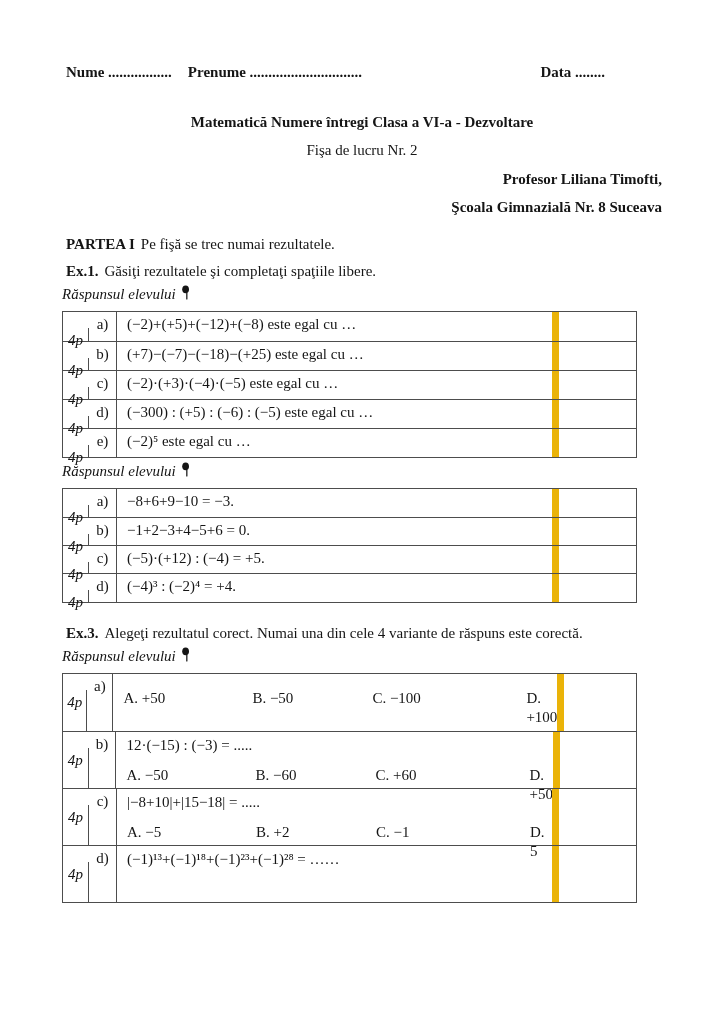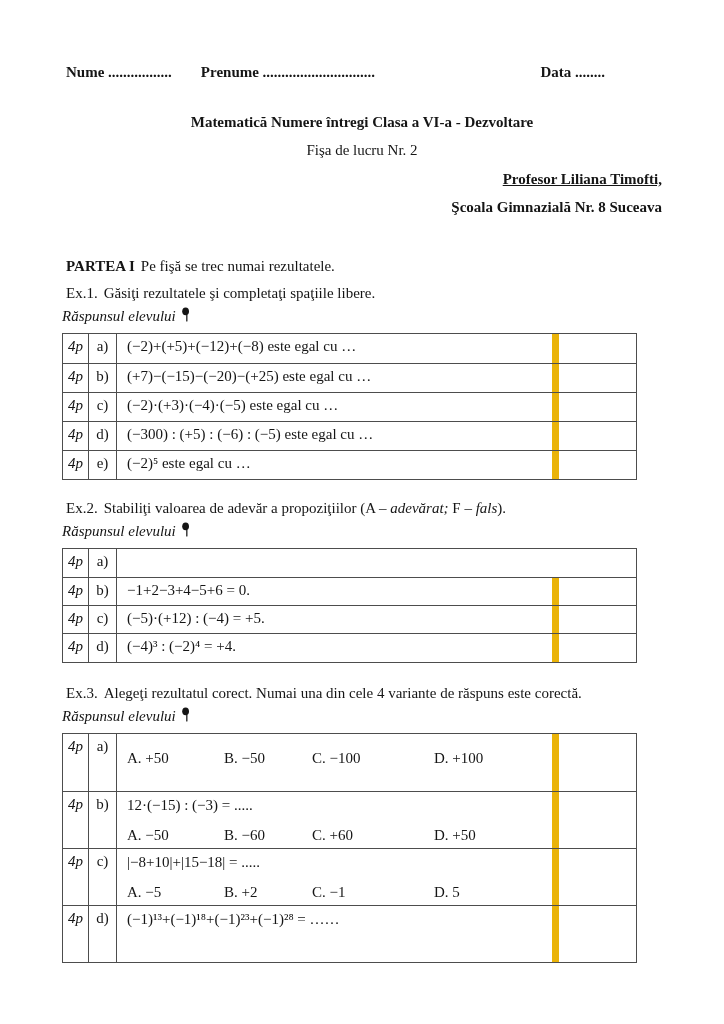--- a/index.html
+++ b/index.html
@@ -7,61 +7,61 @@
     position:relative;
     width:724px; height:1024px;
     background:#ffffff;
     box-sizing:border-box;
     padding:63px 62px 0 62px;
     font-family:"Liberation Serif","DejaVu Serif",serif;
     font-size:15px;
     color:#151515;
     overflow:hidden;
   }
-  .hline1 { display:flex; font-weight:bold; margin-left:4px; line-height:18px;gap:13px; }
+  .hline1 { display:flex; font-weight:bold; margin-left:4px; line-height:18px; }
   .prenume { margin-left:16px; }
   .data { margin-left:auto; margin-right:57px; }
   .title    { text-align:center; font-weight:bold; margin-top:32px; line-height:19px; }
   .subtitle { text-align:center; font-weight:normal; margin-top:9px;  line-height:19px; }
-  .professor{ text-align:right;  font-weight:bold; margin-top:10px; line-height:19px;text-decoration:underline; }
+  .professor{ text-align:right;  font-weight:bold; margin-top:10px; line-height:19px; }
   .school   { text-align:right;  font-weight:bold; margin-top:9px;  line-height:19px; }
-  .partea { margin-top:40px; margin-left:4px; line-height:19px; }
+  .partea { margin-top:18px; margin-left:4px; line-height:19px; }
   .partea .lbl { font-weight:bold; margin-right:6px; }
   .exheading { margin-left:4px; margin-top:8px; line-height:19px; }
-  .exheading .lbl { font-weight:normal; margin-right:6px; }
+  .exheading .lbl { font-weight:bold; margin-right:6px; }
   .exheading i { font-style:italic; }
   .caption {
     font-style:italic; 
     margin-top:4px; margin-right:6px; line-height:19px;
   }
   .caption .pin { display:inline-block; vertical-align:-2px; margin-left:5px; }
   .table {
     width:575px; margin-top:7px;
     border:1px solid #4d4d4d;
     box-sizing:border-box;
   }
   .trow { display:flex; height:29px; box-sizing:border-box; }
   .trow + .trow { border-top:1px solid #4d4d4d; }
   .trow.tall { height:57px; }
   .c { box-sizing:border-box; }
   .c.points {
     width:26px; text-align:center; font-style:italic;
-    border-right:1px solid #4d4d4d; padding-top:4px;
+    border-right:1px solid #4d4d4d; padding-top:4px;margin-top:16px;
   }
   .c.letter {
     width:28px; text-align:center;
     border-right:1px solid #4d4d4d; padding-top:4px;
   }
   .c.expr {
     flex:1; padding:4px 0 0 10px;
     border-right:7px solid #eab308;
   }
   .c.answer { width:77px; }
   .exprline { line-height:19px; }
-  .optrow { display:flex; margin-top:11px; line-height:19px; }
+  .optrow { display:flex; margin-top:11px; line-height:19px;gap:32px; }
   .opt0 { width:97px; }
   .opt1 { width:88px; }
   .opt2 { width:122px; }
   .opt3 { flex:1; }
   .mt19 { margin-top:19px; }
   .mt21 { margin-top:21px; }
   svg.pin { width:10px; height:16px; }
 </style>
 </head>
 <body>
@@ -96,21 +96,21 @@
   <div class="table">
     <div class="trow">
       <div class="c points">4p</div>
       <div class="c letter">a)</div>
       <div class="c expr">(−2)+(+5)+(−12)+(−8)  este egal cu …</div>
       <div class="c answer"></div>
     </div>
     <div class="trow">
       <div class="c points">4p</div>
       <div class="c letter">b)</div>
-      <div class="c expr">(+7)−(−15)−(−20)−(+25)  este egal cu …</div>
+      <div class="c expr">(+7)−(−7)−(−18)−(+25)  este egal cu …</div>
       <div class="c answer"></div>
     </div>
     <div class="trow">
       <div class="c points">4p</div>
       <div class="c letter">c)</div>
       <div class="c expr">(−2)·(+3)·(−4)·(−5)  este egal cu …</div>
       <div class="c answer"></div>
     </div>
     <div class="trow">
       <div class="c points">4p</div>
@@ -119,34 +119,32 @@
       <div class="c answer"></div>
     </div>
     <div class="trow">
       <div class="c points">4p</div>
       <div class="c letter">e)</div>
       <div class="c expr">(−2)⁵  este egal cu …</div>
       <div class="c answer"></div>
     </div>
   </div>
 
-  <div class="exheading mt19">
-    <span class="lbl">Ex.2.</span><span>Stabiliţi valoarea de adevăr a propoziţiilor (A – </span><i>adevărat;</i><span>  F – </span><i>fals</i><span>).</span>
-  </div>
   <div class="caption">
     <span>Răspunsul elevului</span><svg class="pin" viewBox="0 0 10 16">
         <ellipse cx="4.6" cy="4.3" rx="3.4" ry="3.9" fill="#151515"></ellipse>
         <rect x="5.2" y="7.5" width="1.25" height="7" rx="0.6" fill="#151515"></rect>
       </svg>
   </div>
 
   <div class="table">
     <div class="trow" style="height:28px">
       <div class="c points">4p</div>
       <div class="c letter">a)</div>
+      <div class="c expr">−8+6+9−10 = −3.</div>
       <div class="c answer"></div>
     </div>
     <div class="trow" style="height:28px">
       <div class="c points">4p</div>
       <div class="c letter">b)</div>
       <div class="c expr">−1+2−3+4−5+6 = 0.</div>
       <div class="c answer"></div>
     </div>
     <div class="trow" style="height:28px">
       <div class="c points">4p</div>

